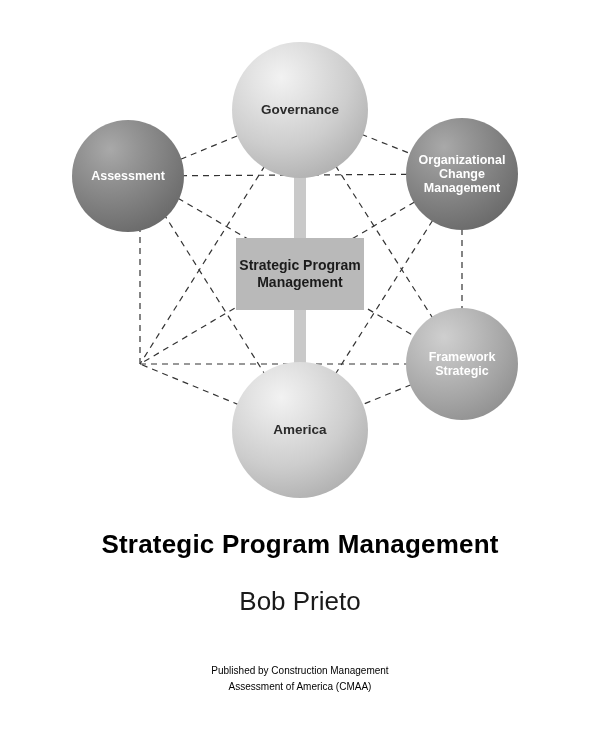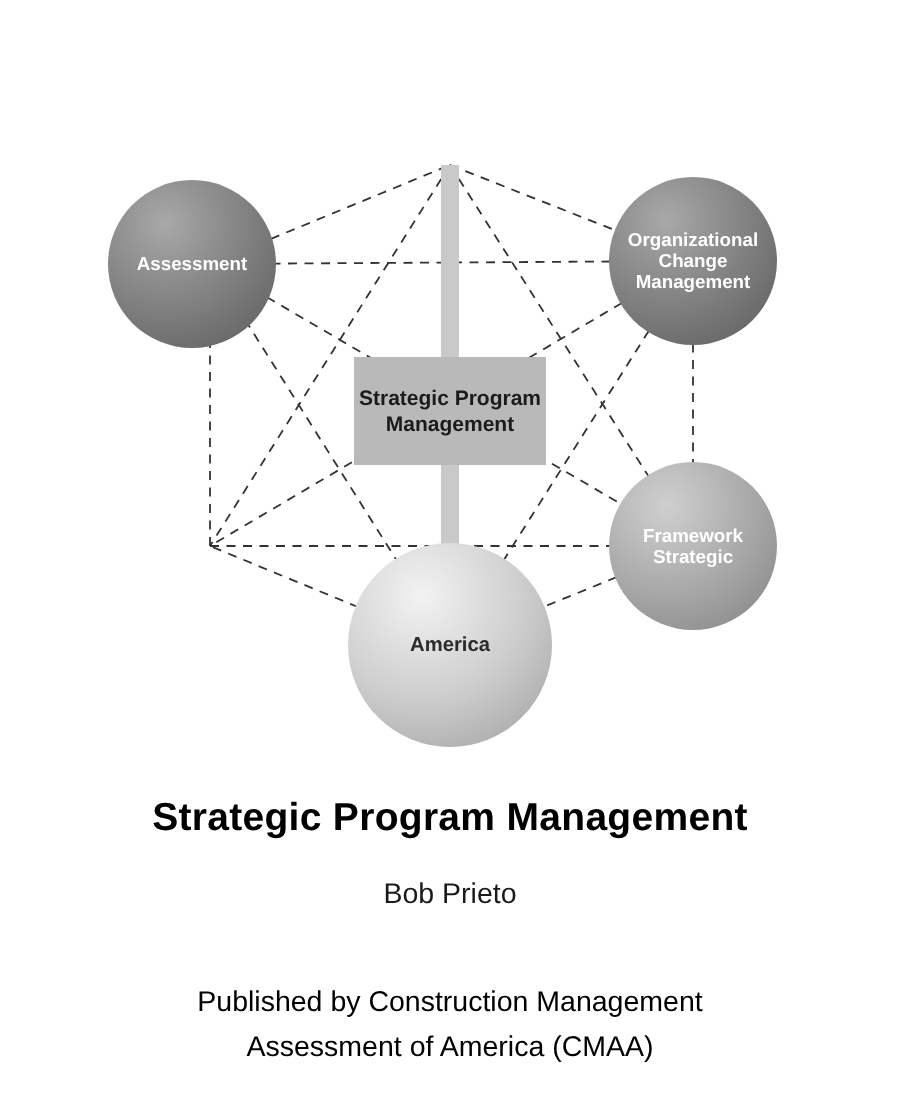--- a/index.html
+++ b/index.html
@@ -118,26 +118,26 @@
     text-align: center;
   }
   #main-title {
     font-size: 26px;
     font-weight: bold;
     color: #000000;
     margin: 24px 0 0 0;
     letter-spacing: 0.2px;
   }
   #author {
-    font-size: 19px;
+    font-size: 26px;
     color: #1a1a1a;
     margin: 26px 0 0 0;
   }
   #publisher {
-    font-size: 19px;
+    font-size: 10px;
     color: #000000;
     margin: 46px 0 0 0;
     line-height: 1.6;
   }
 </style>
 </head>
 <body>
 
 <div id="page">
 
@@ -160,20 +160,23 @@
         <line x1="462" y1="174" x2="300" y2="430"></line>
         <line x1="462" y1="174" x2="140" y2="364"></line>
         <line x1="140" y1="176" x2="462" y2="364"></line>
         <line x1="140" y1="176" x2="300" y2="430"></line>
         <line x1="140" y1="364" x2="462" y2="364"></line>
       </g>
     </svg>
 
     <div id="center-bar"></div>
 
+    <div class="node big" id="node-governance">
+      <span>Governance</span>
+    </div>
 
     <div class="node mid" id="node-orgchange">
       <span>Organizational Change Management</span>
     </div>
 
     <div class="node mid light" id="node-framework">
       <span>Framework Strategic</span>
     </div>
 
     <div class="node big" id="node-strategy">

